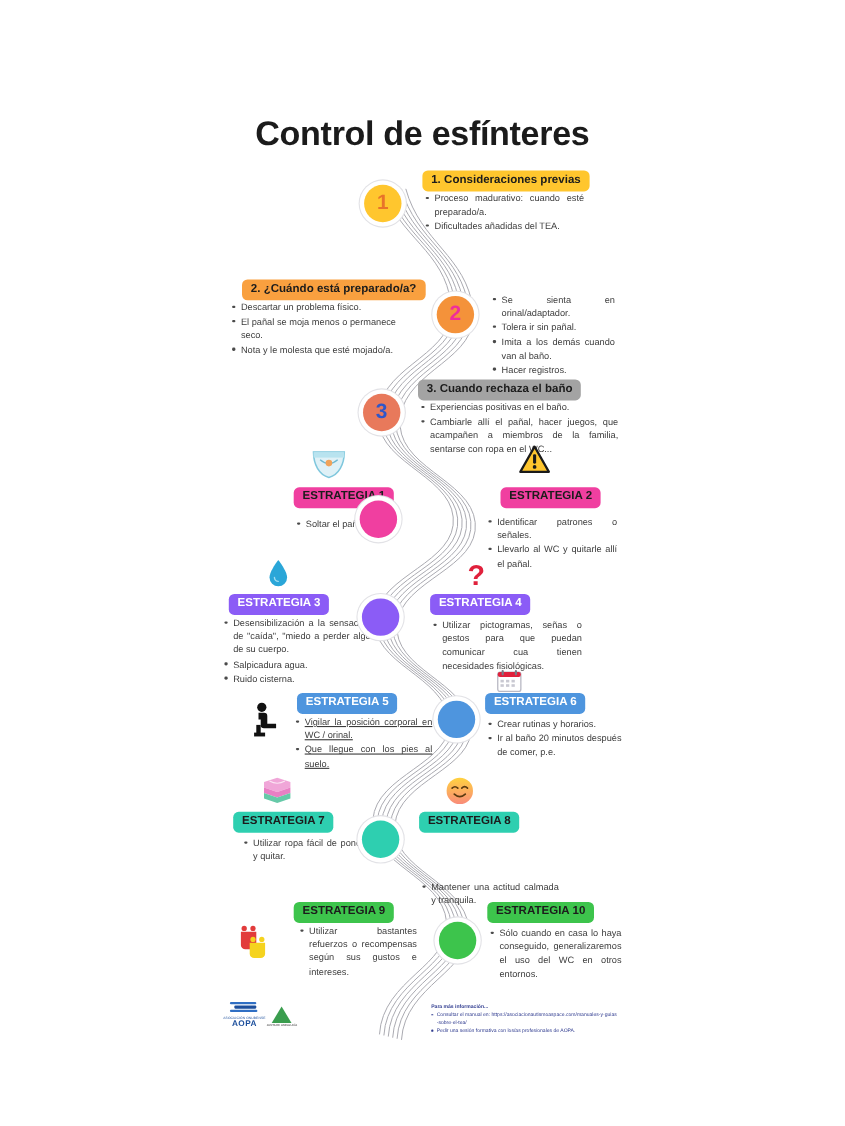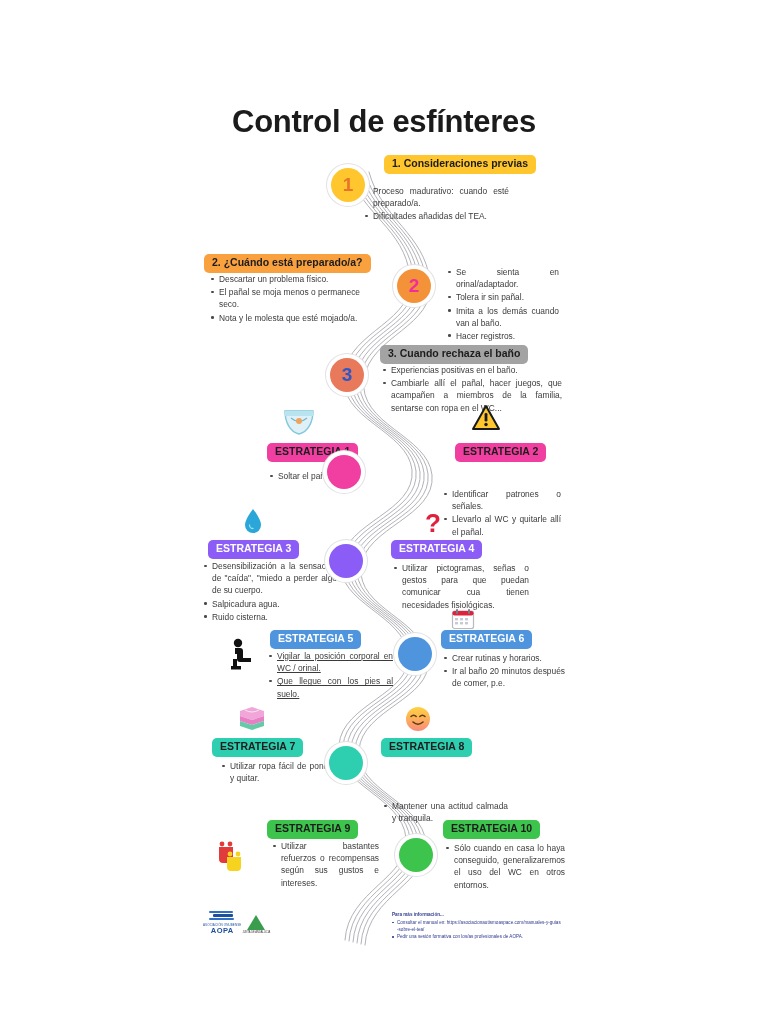--- a/index.html
+++ b/index.html
@@ -112,31 +112,31 @@
       <path d="M369,172 C382,220 424,233 430,281 C436,327 370,335 364,379 C358,425 428,435 432,475 C436,517 365,527 361,567 C357,609 424,619 428,660 C432,699 362,709 359,750 C356,791 422,801 426,843 C430,883 368,895 365,945"></path>
     </g>
   </svg>
 
   <div class="title">Control de esfínteres</div>
 
   <div class="node" id="node1" style="left:331px;top:168px;background:#FFC62E;color:#E8732A;">
     <span>1</span>
   </div>
   <div class="pill light" style="left:384px;top:155px;background:#FFC62E;">1.  Consideraciones previas</div>
-  <div class="block" style="left:364px;top:174px;width:145px;margin-top:11px;">
+  <div class="block" style="left:386px;top:174px;width:145px;">
     <ul>
       <li>Proceso madurativo: cuando esté preparado/a.</li>
       <li>Dificultades añadidas del TEA.</li>
     </ul>
   </div>
 
   <div class="node" id="node2" style="left:397px;top:269px;background:#F4923A;color:#F02D9B;">
     <span>2</span>
   </div>
-  <div class="pill light" style="left:204px;top:254px;background:#F9A03F;">2. ¿Cuándo está preparado/a?</div>
+  <div class="pill light" style="left:220px;top:254px;background:#F9A03F;">2. ¿Cuándo está preparado/a?</div>
   <div class="block" style="left:210px;top:273px;width:150px;">
     <ul>
       <li>Descartar un problema físico.</li>
       <li>El pañal se moja menos o permanece seco.</li>
       <li>Nota y le molesta que esté mojado/a.</li>
     </ul>
   </div>
   <div class="block" style="left:447px;top:266px;width:112px;">
     <ul>
       <li>Se sienta en orinal/adaptador.</li>
@@ -174,21 +174,21 @@
   <div class="node" style="left:327px;top:455px;background:#F03FA0;"></div>
 
   <div class="icon" style="left:471px;top:404px;">
     <svg width="30" height="27" viewBox="0 0 30 27">
       <path d="M15,2 L28,25 H2 Z" fill="#FFC62E" stroke="#1a1a1a" stroke-width="2" stroke-linejoin="round"></path>
       <rect x="13.6" y="9" width="2.8" height="8.5" rx="1.2" fill="#1a1a1a"></rect>
       <circle cx="15" cy="20.5" r="1.7" fill="#1a1a1a"></circle>
     </svg>
   </div>
   <div class="pill light" style="left:455px;top:443px;background:#F03FA0;">ESTRATEGIA 2</div>
-  <div class="block" style="left:443px;top:468px;width:118px;margin-top:20px;">
+  <div class="block" style="left:443px;top:468px;width:118px;">
     <ul>
       <li>Identificar patrones o señales.</li>
       <li>Llevarlo al WC y quitarle allí el pañal.</li>
     </ul>
   </div>
 
   <div class="icon" style="left:243px;top:508px;">
     <svg width="20" height="26" viewBox="0 0 20 26">
       <path d="M10,1 C10,1 18,11 18,17 A8,8 0 0 1 2,17 C2,11 10,1 10,1 Z" fill="#2AA6D8"></path>
       <path d="M6.5,17 a3.5,3.5 0 0 0 3.5,3.5" stroke="#9fdcf2" stroke-width="1.3" fill="none" stroke-linecap="round"></path>

